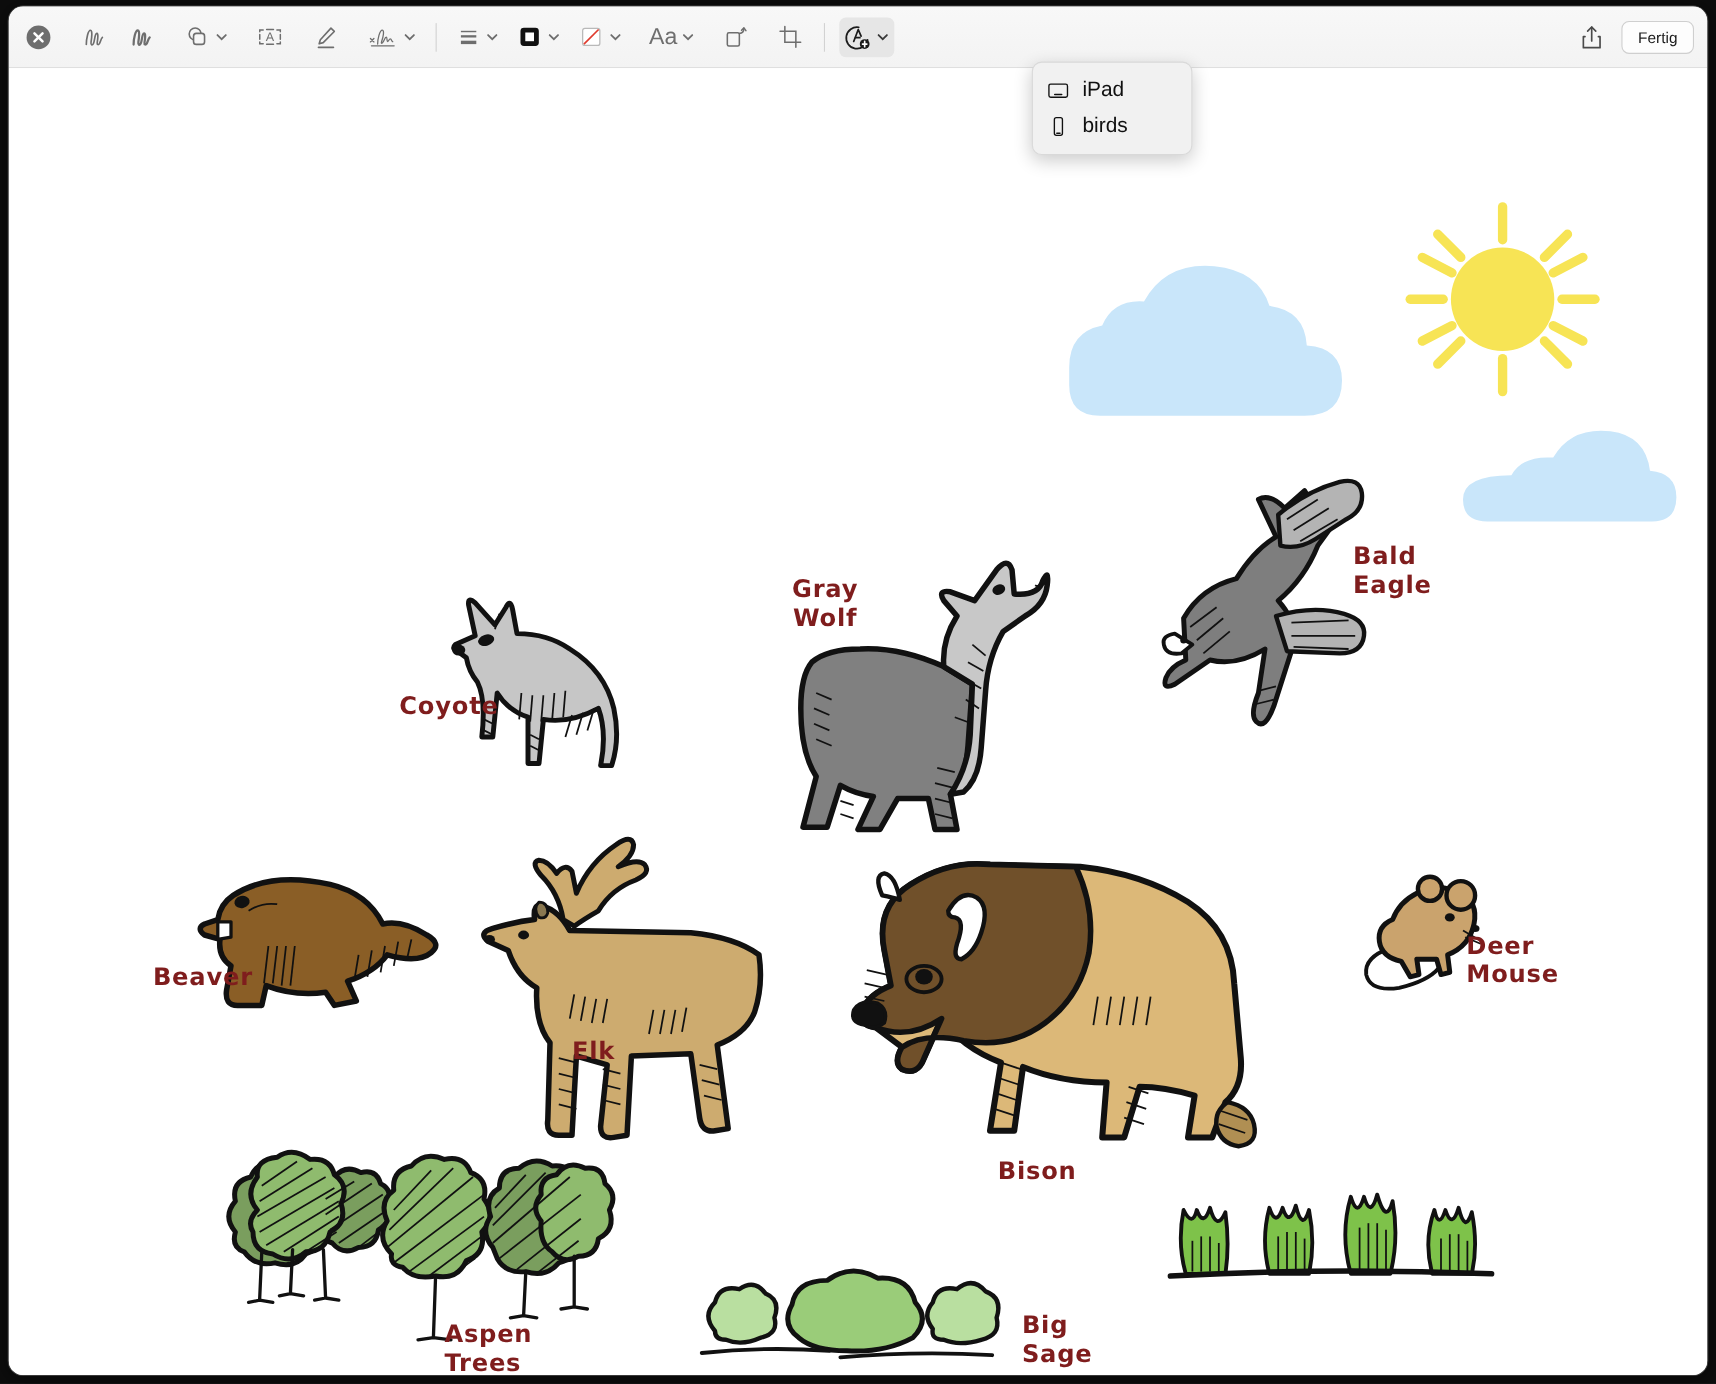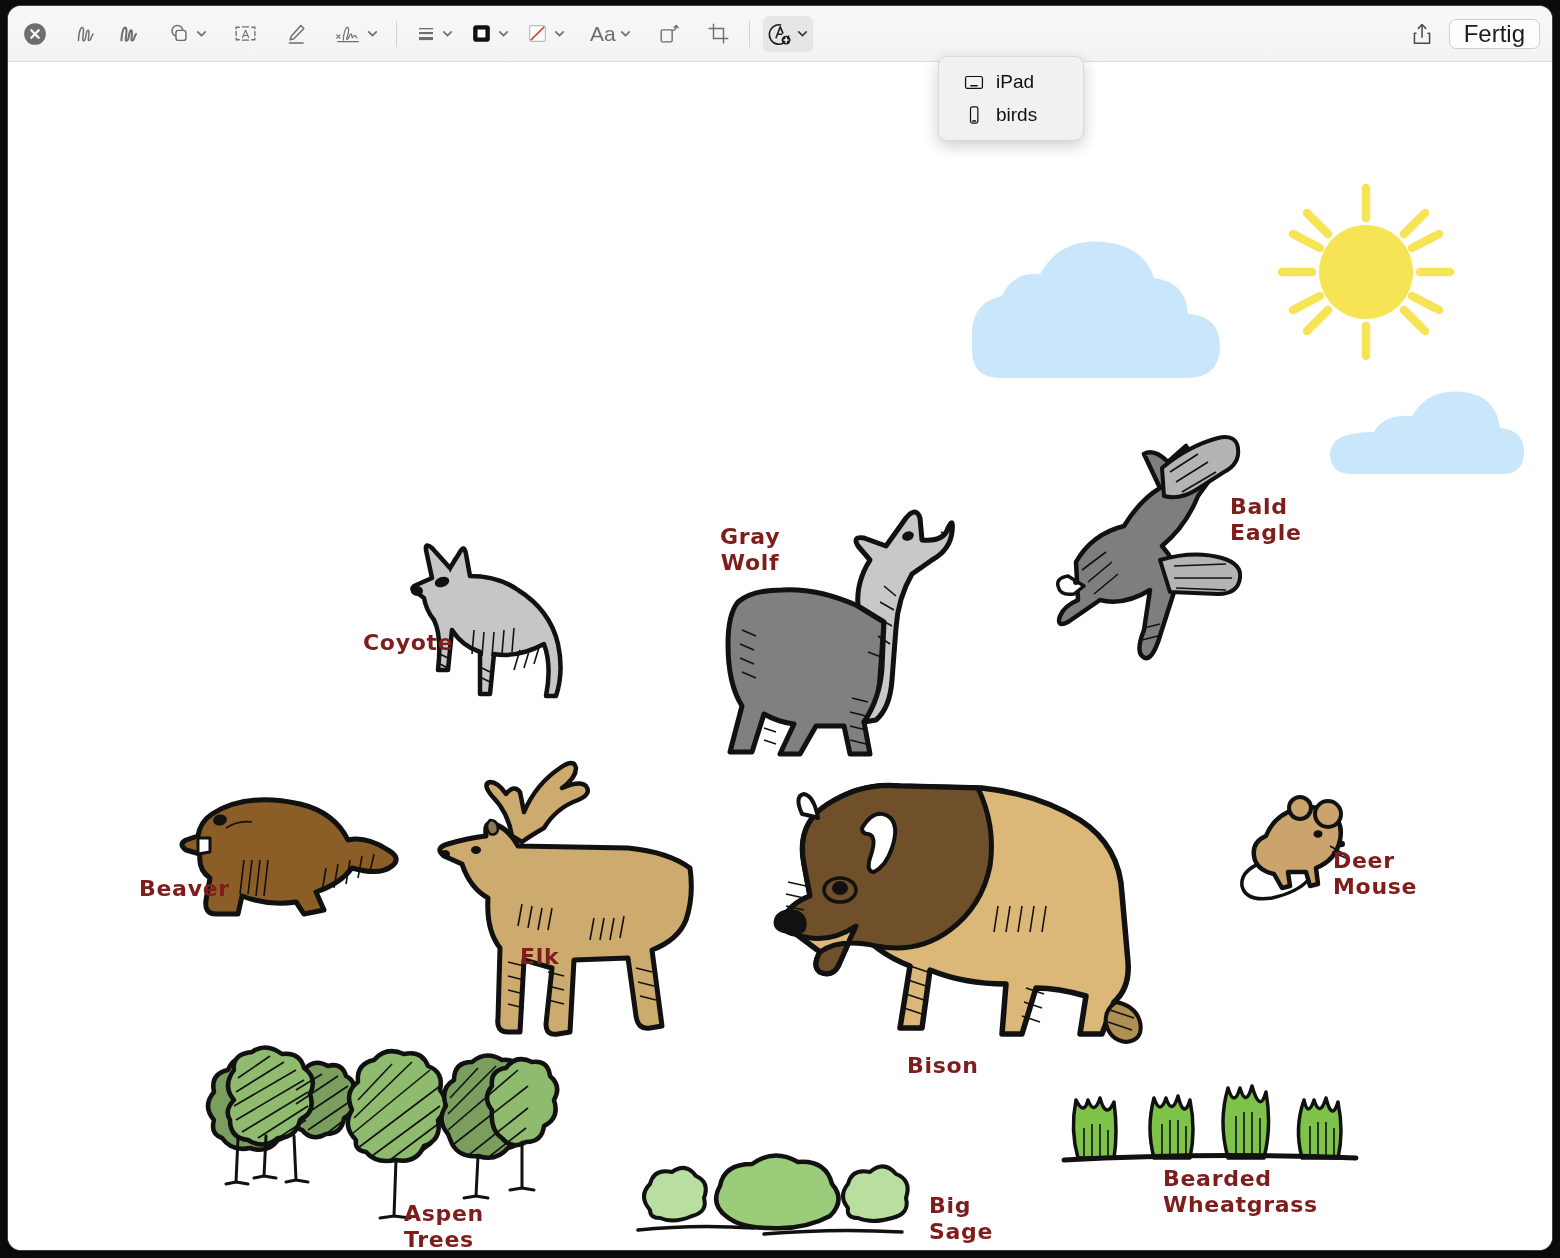--- a/index.html
+++ b/index.html
@@ -36,33 +36,33 @@
   .tb-item.active { background: #e6e6e6; }
   .tb-gap { width: 16px; }
   .tb-gap-s { width: 7px; }
   .tb-sep { width: 1px; height: 26px; background: #d2d2d2; margin: 0 13px; }
   .chev { width: 13px; height: 13px; margin-left: 3px; flex: 0 0 auto; }
   .spacer { flex: 1 1 auto; }
   #done-btn {
     height: 30px; padding: 0 14px;
     border: 1px solid #cfcfcf; border-radius: 7px;
     background: #fdfdfd; color: #1b1b1b;
-    font-size: 24px; line-height: 28px;
+    font-size: 14px; line-height: 28px;
     display:flex; align-items:center;
   }
 
   
   #popover {
     position: absolute; left: 930px; top: 50px;
     width: 146px;
     background: #f1f1f1;
     border: 1px solid #d9d9d9;
     border-radius: 9px;
     box-shadow: 0 5px 16px rgba(0,0,0,.20);
-    padding: 8px 0 9px 12px;
+    padding: 8px 0 9px 0;
     z-index: 40;
   }
   .pop-item {
     display: flex; align-items: center;
     height: 33px; padding: 0 12px;
     font-size: 19px; color: #101010;
     gap: 11px;
   }
   .pop-item .pi-label { line-height: 1; }
 
@@ -545,17 +545,15 @@
 Eagle</div>
     <div class="lbl" style="left:131px;  top:814px;">Beaver</div>
     <div class="lbl" style="left:512px;  top:882px;">Elk</div>
     <div class="lbl" style="left:899px;  top:991px;">Bison</div>
     <div class="lbl" style="left:1325px; top:786px;">Deer
 Mouse</div>
     <div class="lbl" style="left:396px;  top:1139px;">Aspen
 Trees</div>
     <div class="lbl" style="left:921px;  top:1111px;margin-top:20px;">Big
 Sage</div>
-    <div class="lbl" style="left:1155px; top:1104px;">Bearded
-Wheatgrass</div>
 
   </div>
 </div>
 
 </body></html>

